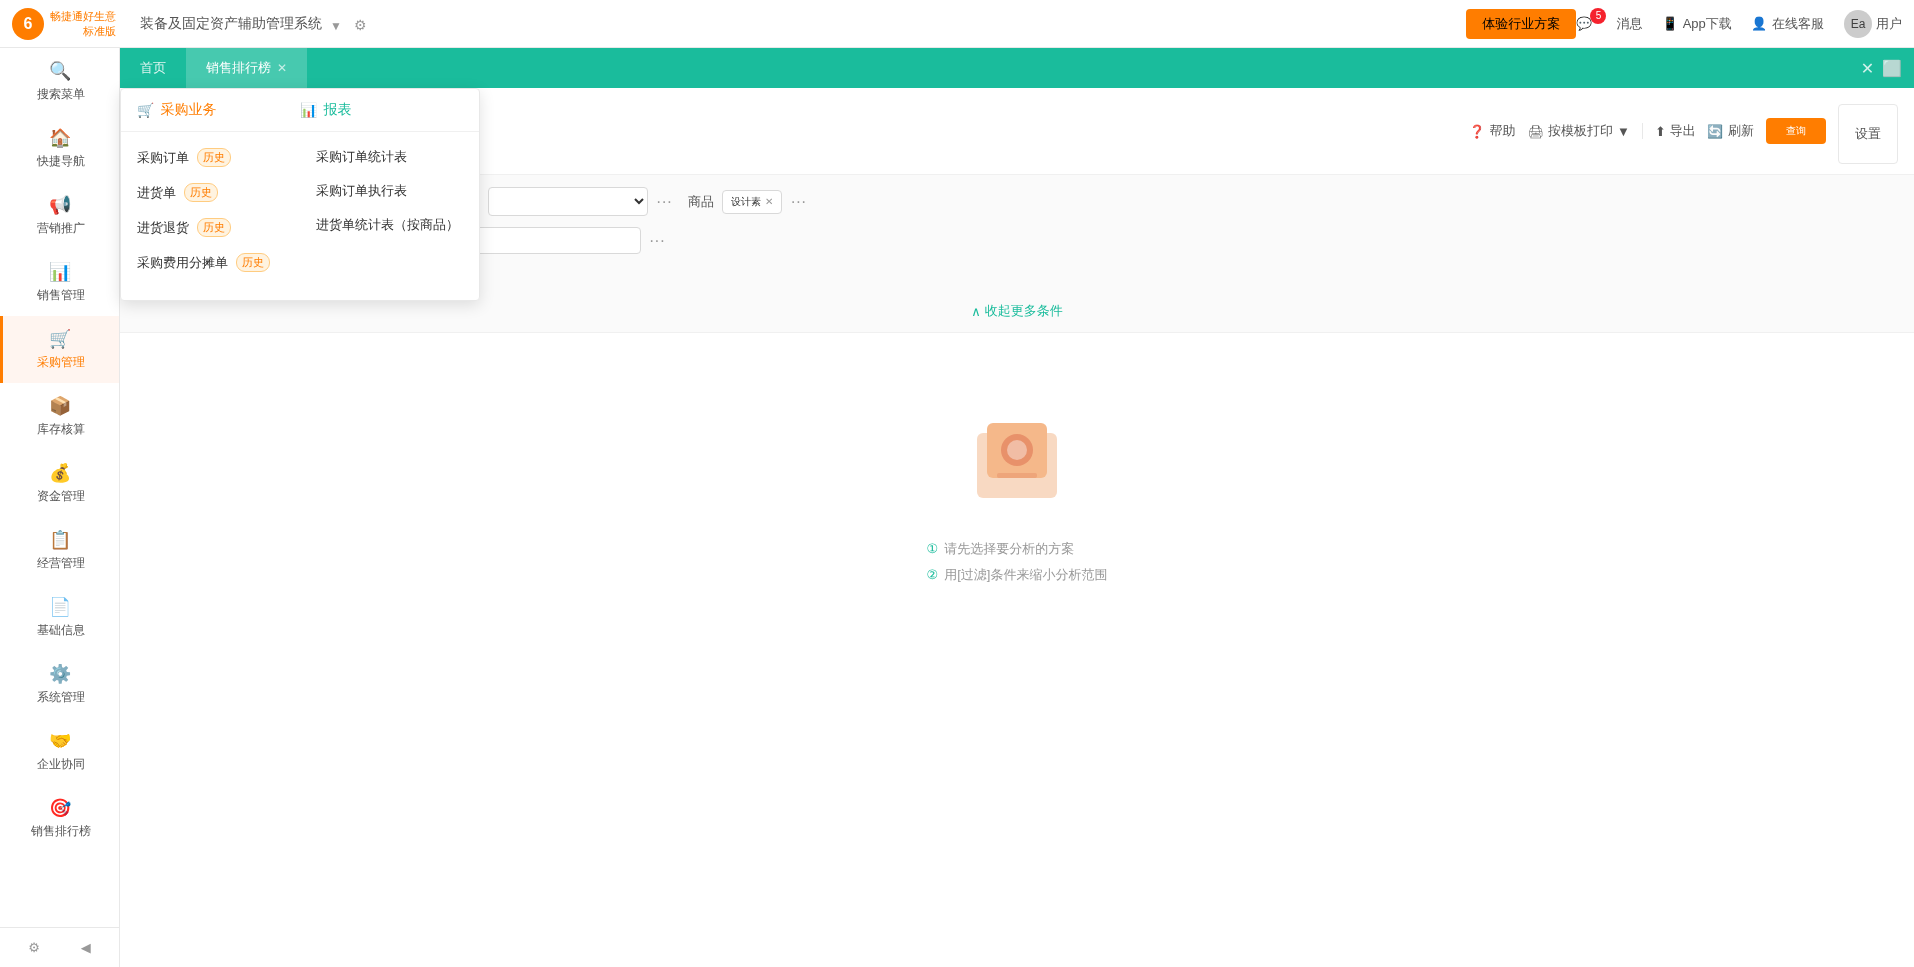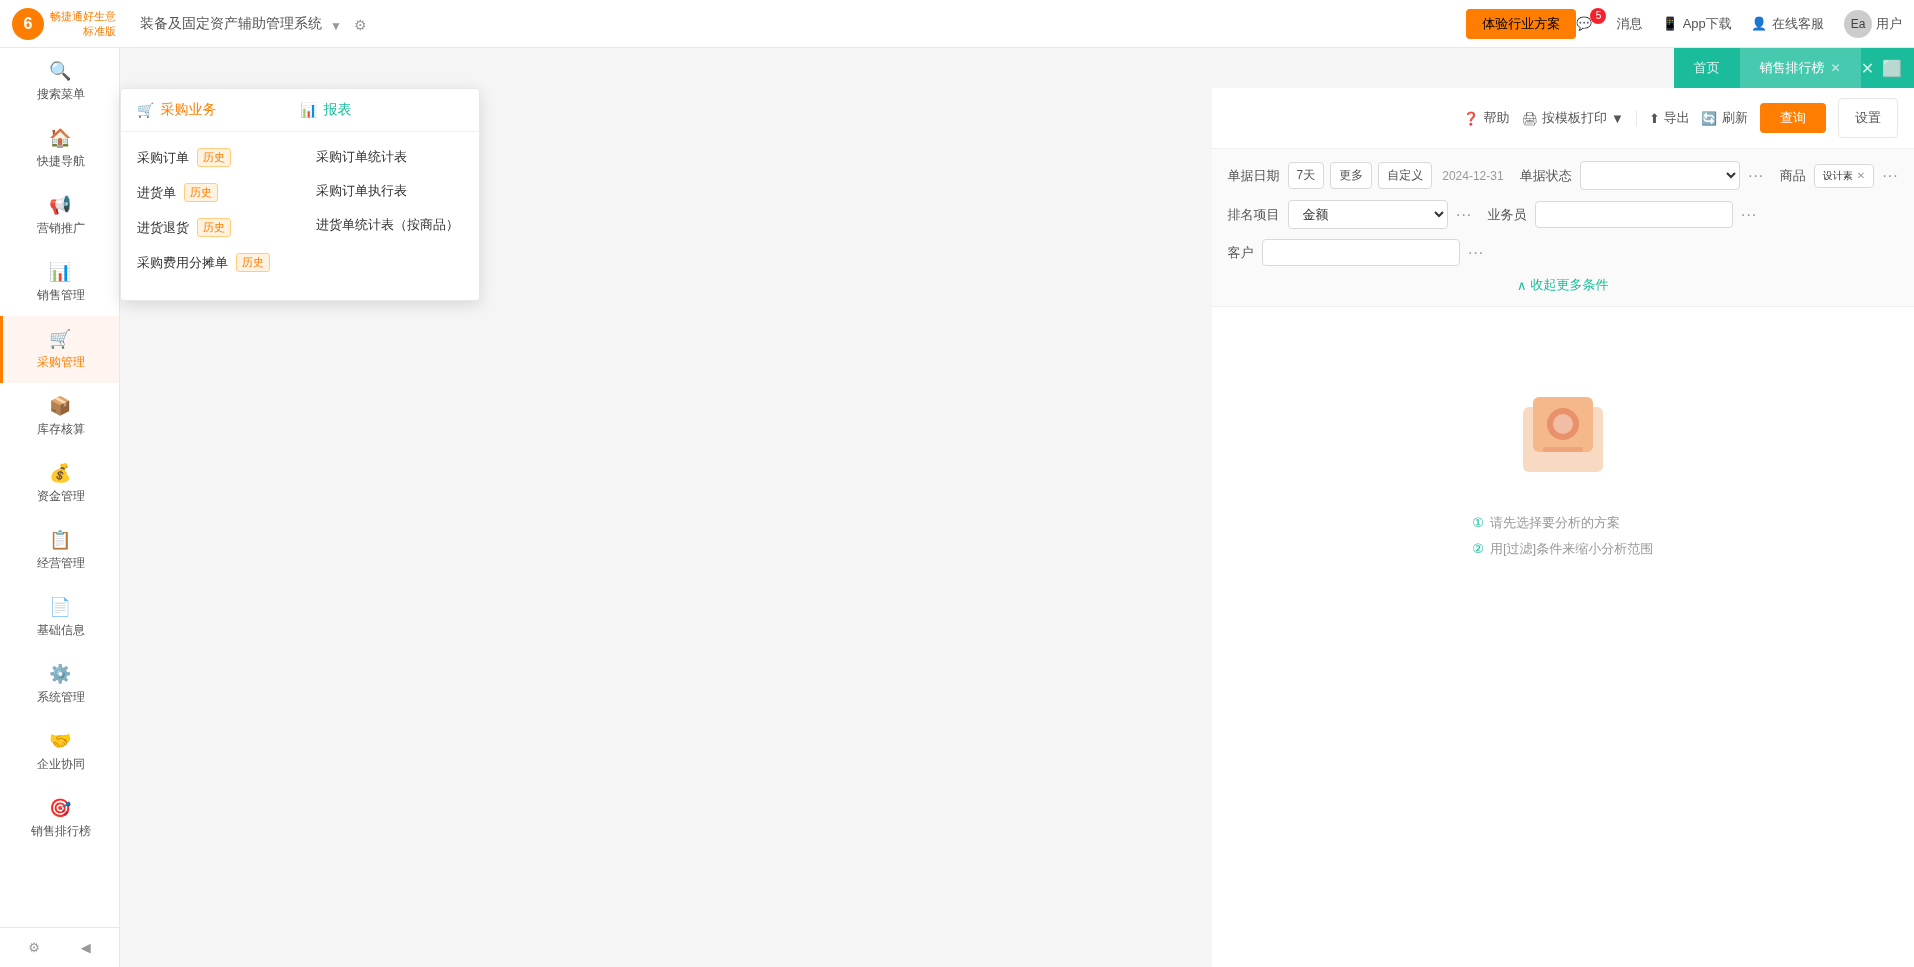--- a/index.html
+++ b/index.html
@@ -110,21 +110,20 @@
       border-top: 1px solid #e8e8e8;
     }
 
     
     .content-area {
       flex: 1;
       display: flex;
       flex-direction: column;
       overflow: hidden;
       position: relative;
-      align-items: flex-end;
     }
 
     
     .tab-bar {
       height: 40px;
       background: #1abc9c;
       display: flex;
       align-items: stretch;
       flex-shrink: 0;
     }
@@ -162,27 +161,27 @@
       gap: 12px;
       border-bottom: 1px solid #f0f0f0;
     }
     .toolbar-btn {
       display: flex; align-items: center; gap: 4px;
       cursor: pointer; color: #555; font-size: 13px;
     }
     .toolbar-btn-orange {
       background: #ff7d00; color: white;
       border: none; border-radius: 4px;
-      padding: 6px 20px; cursor: pointer; font-size: 13px;
+      padding: 6px 20px; cursor: pointer; font-size: 10px;
     }
     .toolbar-btn-setting {
       border: 1px solid #e8e8e8;
       background: white; color: #555;
-      border-radius: 4px; padding: 10px 16px;
-      cursor: pointer; font-size: 13px;
+      border-radius: 4px; padding: 20px 16px;
+      cursor: pointer; font-size: 13px; margin-top: 6px;
     }
 
     
     .filter-area {
       padding: 12px 16px;
       background: #fafafa;
       border-bottom: 1px solid #f0f0f0;
     }
     .filter-row {
       display: flex; align-items: center; gap: 16px; flex-wrap: wrap; margin-bottom: 10px;
@@ -260,21 +259,21 @@
       padding: 8px 0;
     }
     .dropdown-col { padding: 0 16px; }
     .dropdown-item {
       display: flex; align-items: center; gap: 8px;
       padding: 8px 0; cursor: pointer; color: #333; font-size: 13px;
     }
     .history-tag {
       background: #fff3e0; color: #ff7d00;
       border: 1px solid #ffcc80;
-      border-radius: 3px; padding: 1px 5px;
+      border-radius: 9px; padding: 1px 5px;
       font-size: 11px; flex-shrink: 0;
     }
 
     .more-dots { color: #999; font-size: 16px; cursor: pointer; }
     .divider-v { width: 1px; background: #e8e8e8; height: 16px; }
   </style>
 </head>
 <body>
 
 <div class="top-header">

